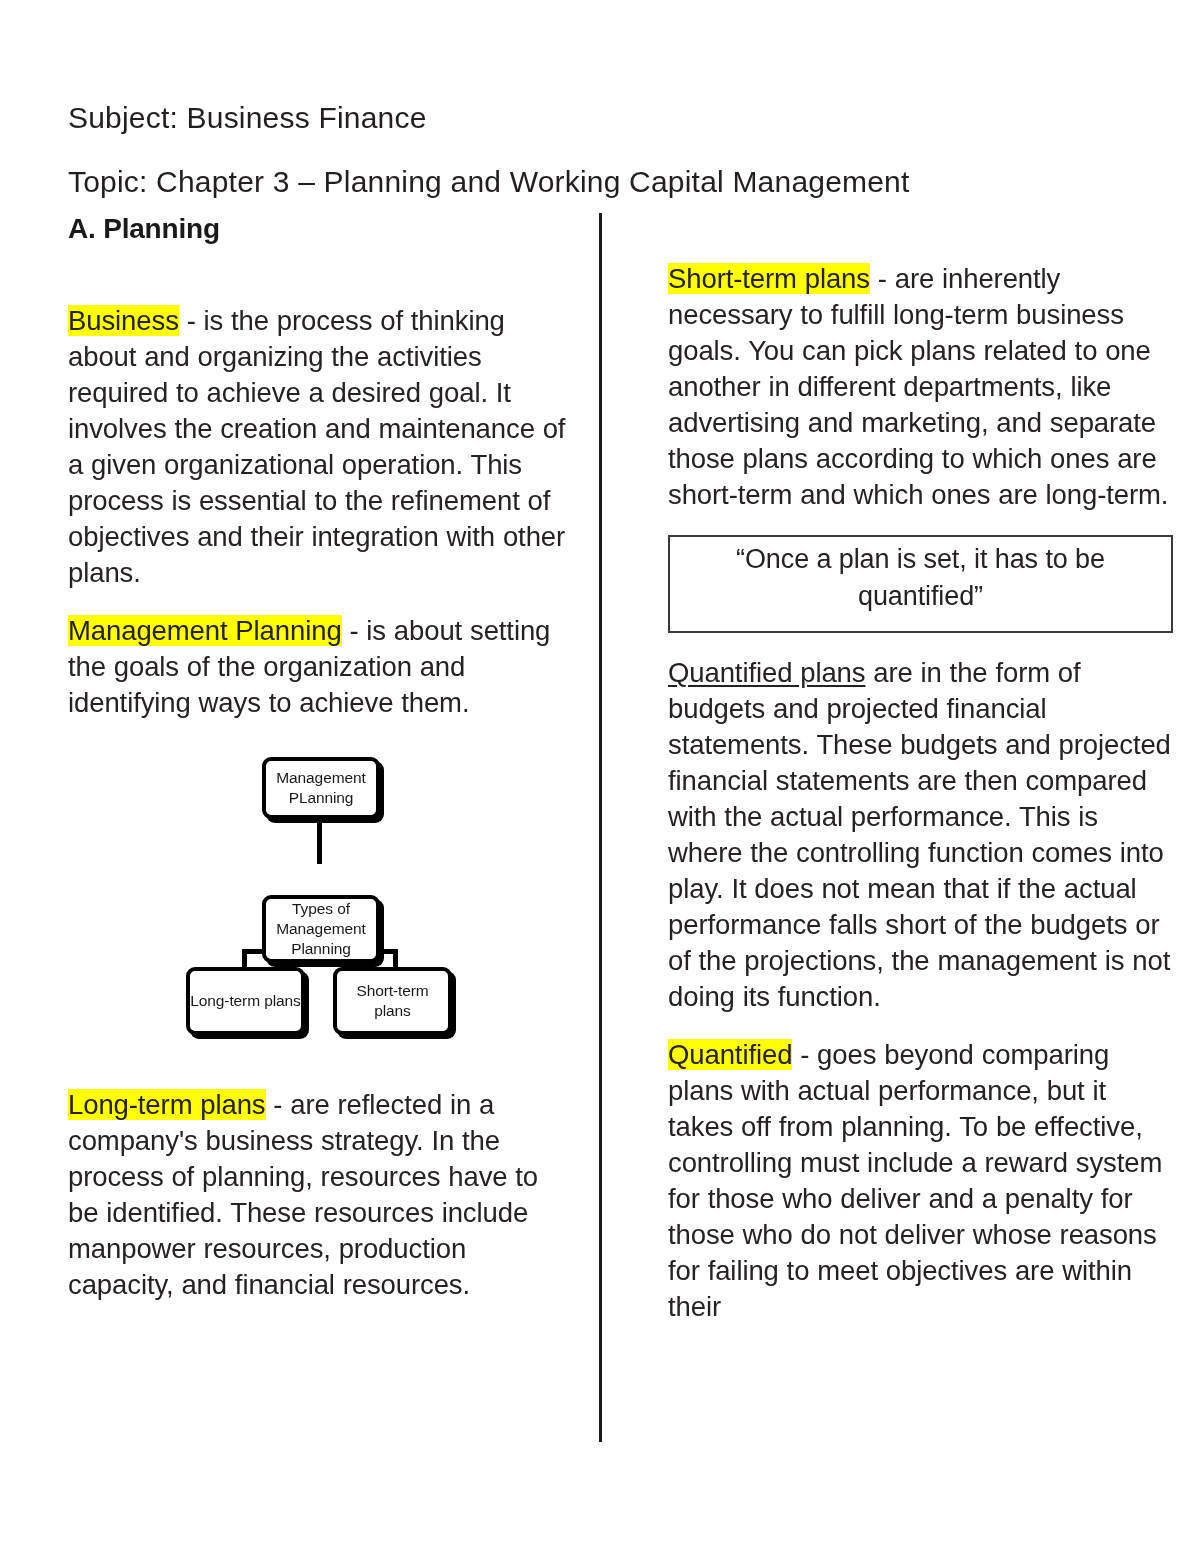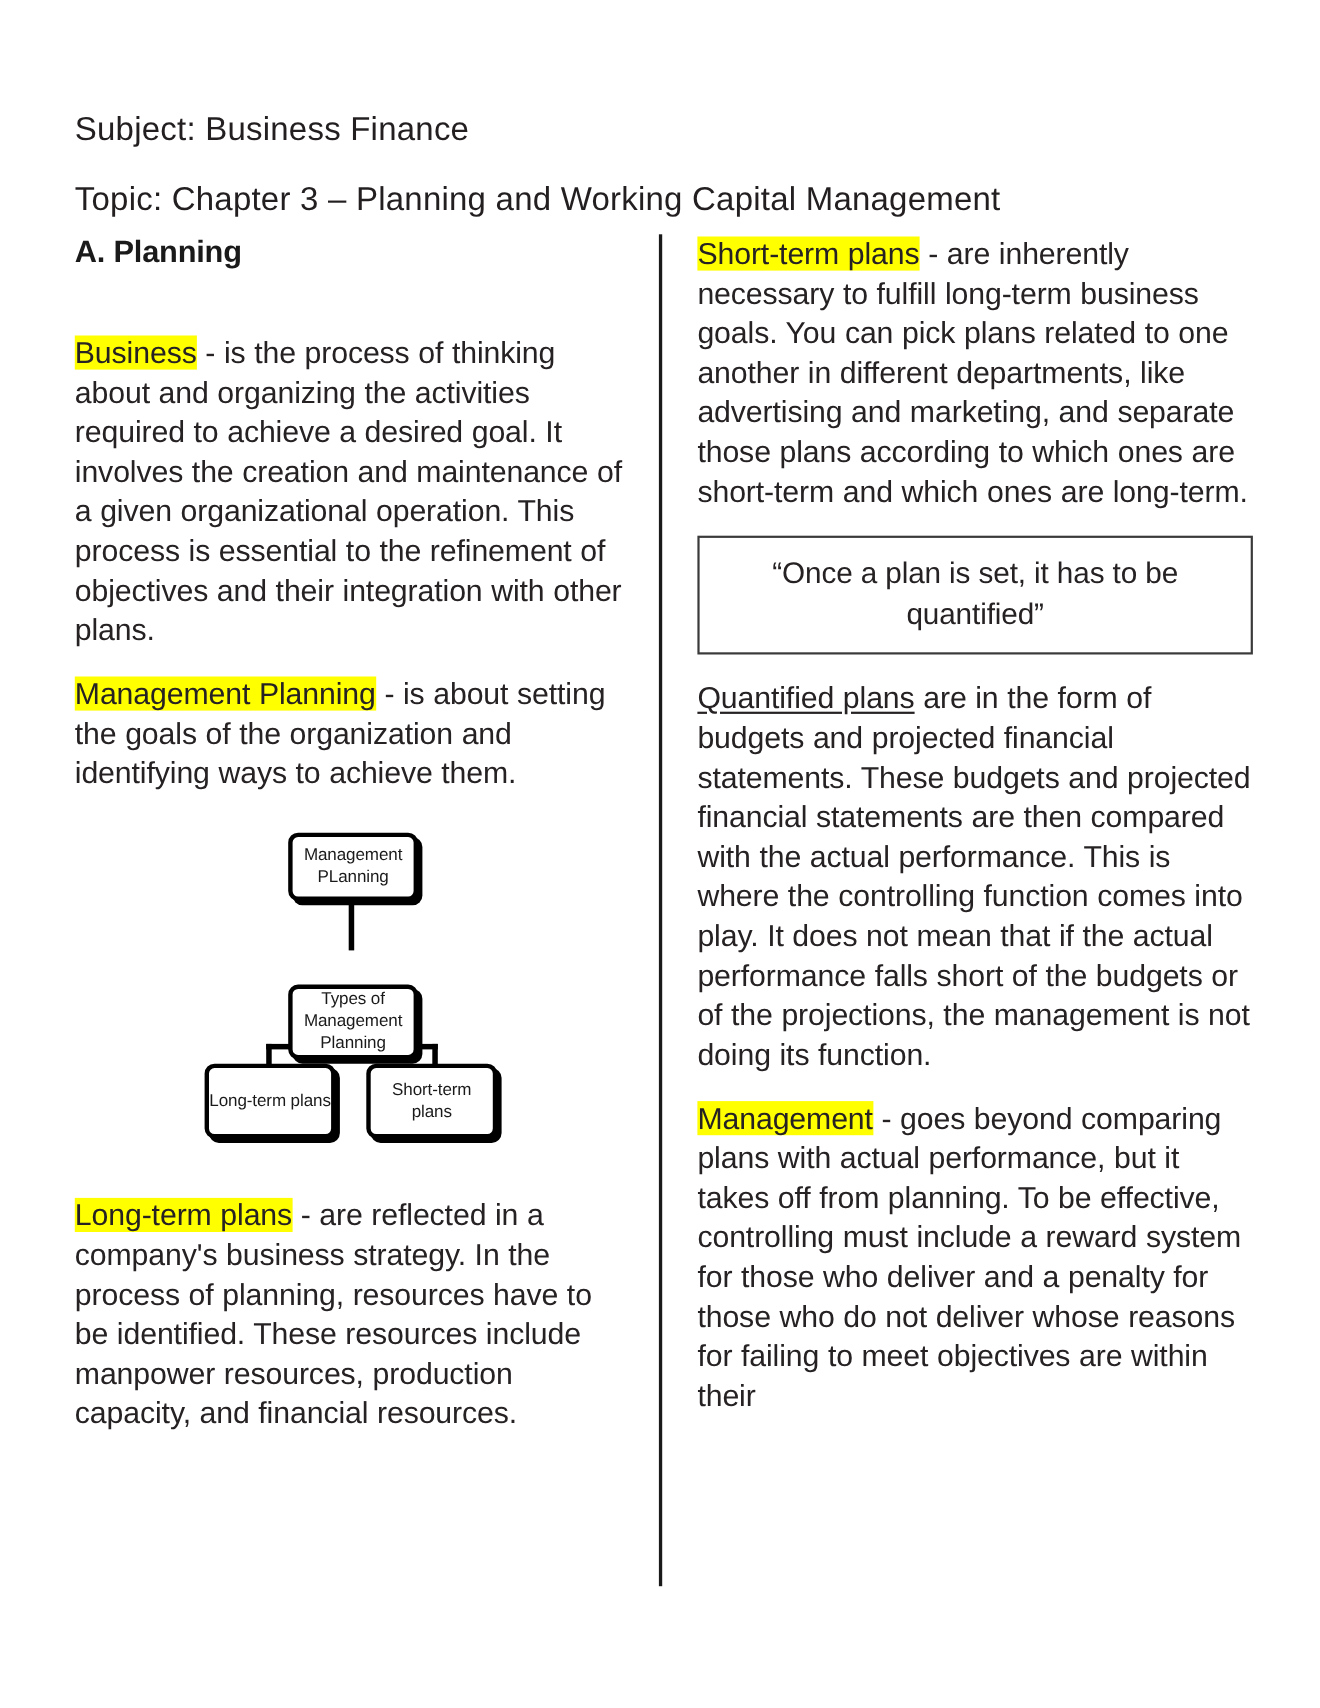--- a/index.html
+++ b/index.html
@@ -46,22 +46,23 @@
   }
   .col {
     position: absolute;
     top: 213px;
   }
   .col-left {
     left: 68px;
     width: 505px;
   }
   .col-right {
-    left: 634px;
+    left: 668px;
     width: 505px;
+    margin-top: 48px;
   }
 
   .section-title {
     font-size: 28px;
     font-weight: bold;
     text-align: left;
     letter-spacing: -0.2px;
     margin: 0 0 58px 0;
     color: #1a1a1a;
   }
@@ -82,21 +83,21 @@
     -webkit-box-decoration-break: clone;
   }
   .ul {
     text-decoration: underline;
     text-underline-offset: 3px;
   }
 
   
   .quote-box {
     border: 2px solid #3a3a3a;
-    padding: 14px 22px 16px 22px;
+    padding: 4px 22px 16px 22px;
     margin: 22px 0 22px 0;
     text-align: center;
   }
   .quote-text {
     font-size: 27px;
     line-height: 37px;
     color: #262223;
     letter-spacing: -0.1px;
   }
 
@@ -207,18 +208,18 @@
 
     <div class="quote-box">
       <span class="quote-text">“Once a plan is set, it has to be quantified”</span>
     </div>
 
     <p class="para">
       <span class="ul">Quantified plans</span><span> are in the form of budgets and projected financial statements. These budgets and projected financial statements are then compared with the actual performance. This is where the controlling function comes into play. It does not mean that if the actual performance falls short of the budgets or of the projections, the management is not doing its function.</span>
     </p>
 
     <p class="para gap-top">
-      <span class="hl">Management</span><span> - goes beyond comparing plans with actual performance, but it takes off from planning. To be effective, controlling must include a reward system for those who deliver and a penalty for those who do not deliver whose reasons for failing to meet objectives are within their</span>
+      <span class="hl">Quantified</span><span> - goes beyond comparing plans with actual performance, but it takes off from planning. To be effective, controlling must include a reward system for those who deliver and a penalty for those who do not deliver whose reasons for failing to meet objectives are within their</span>
     </p>
 
   </div>
 
 </div>
 
 </body></html>

